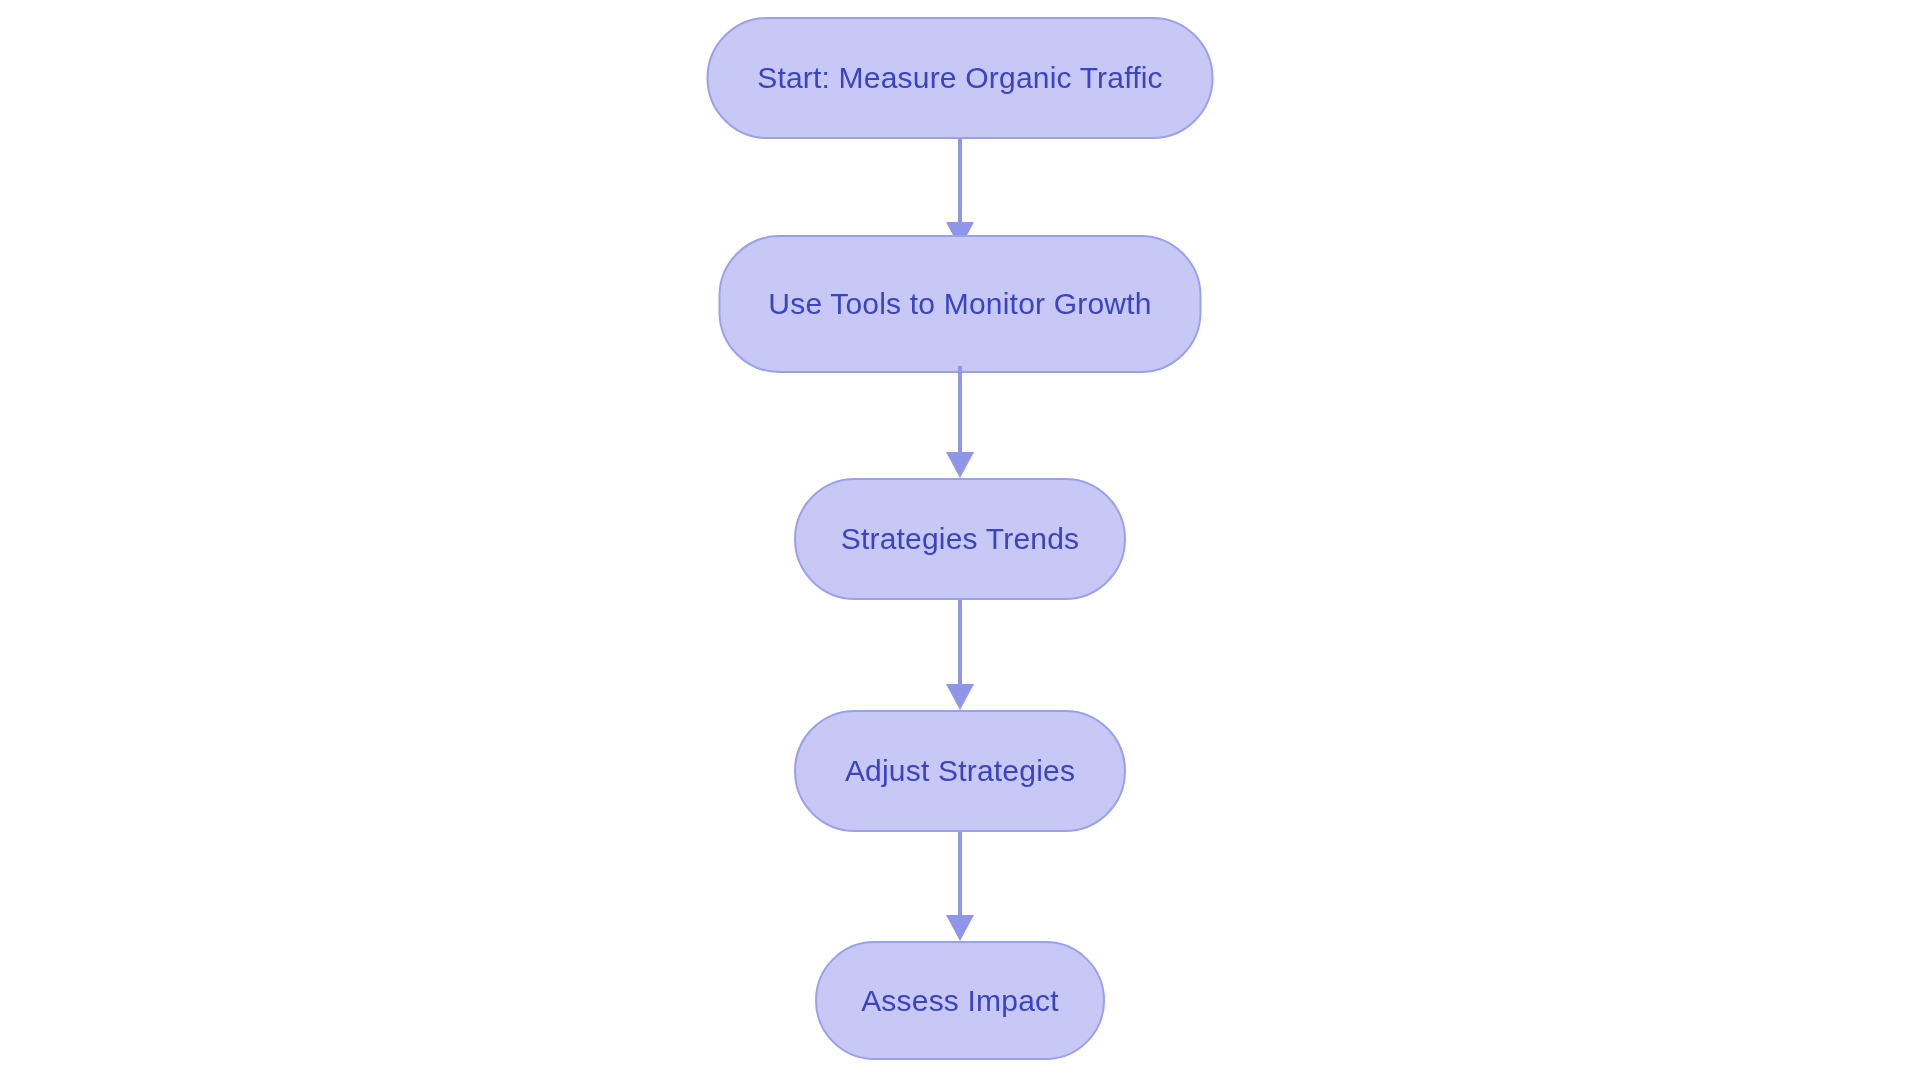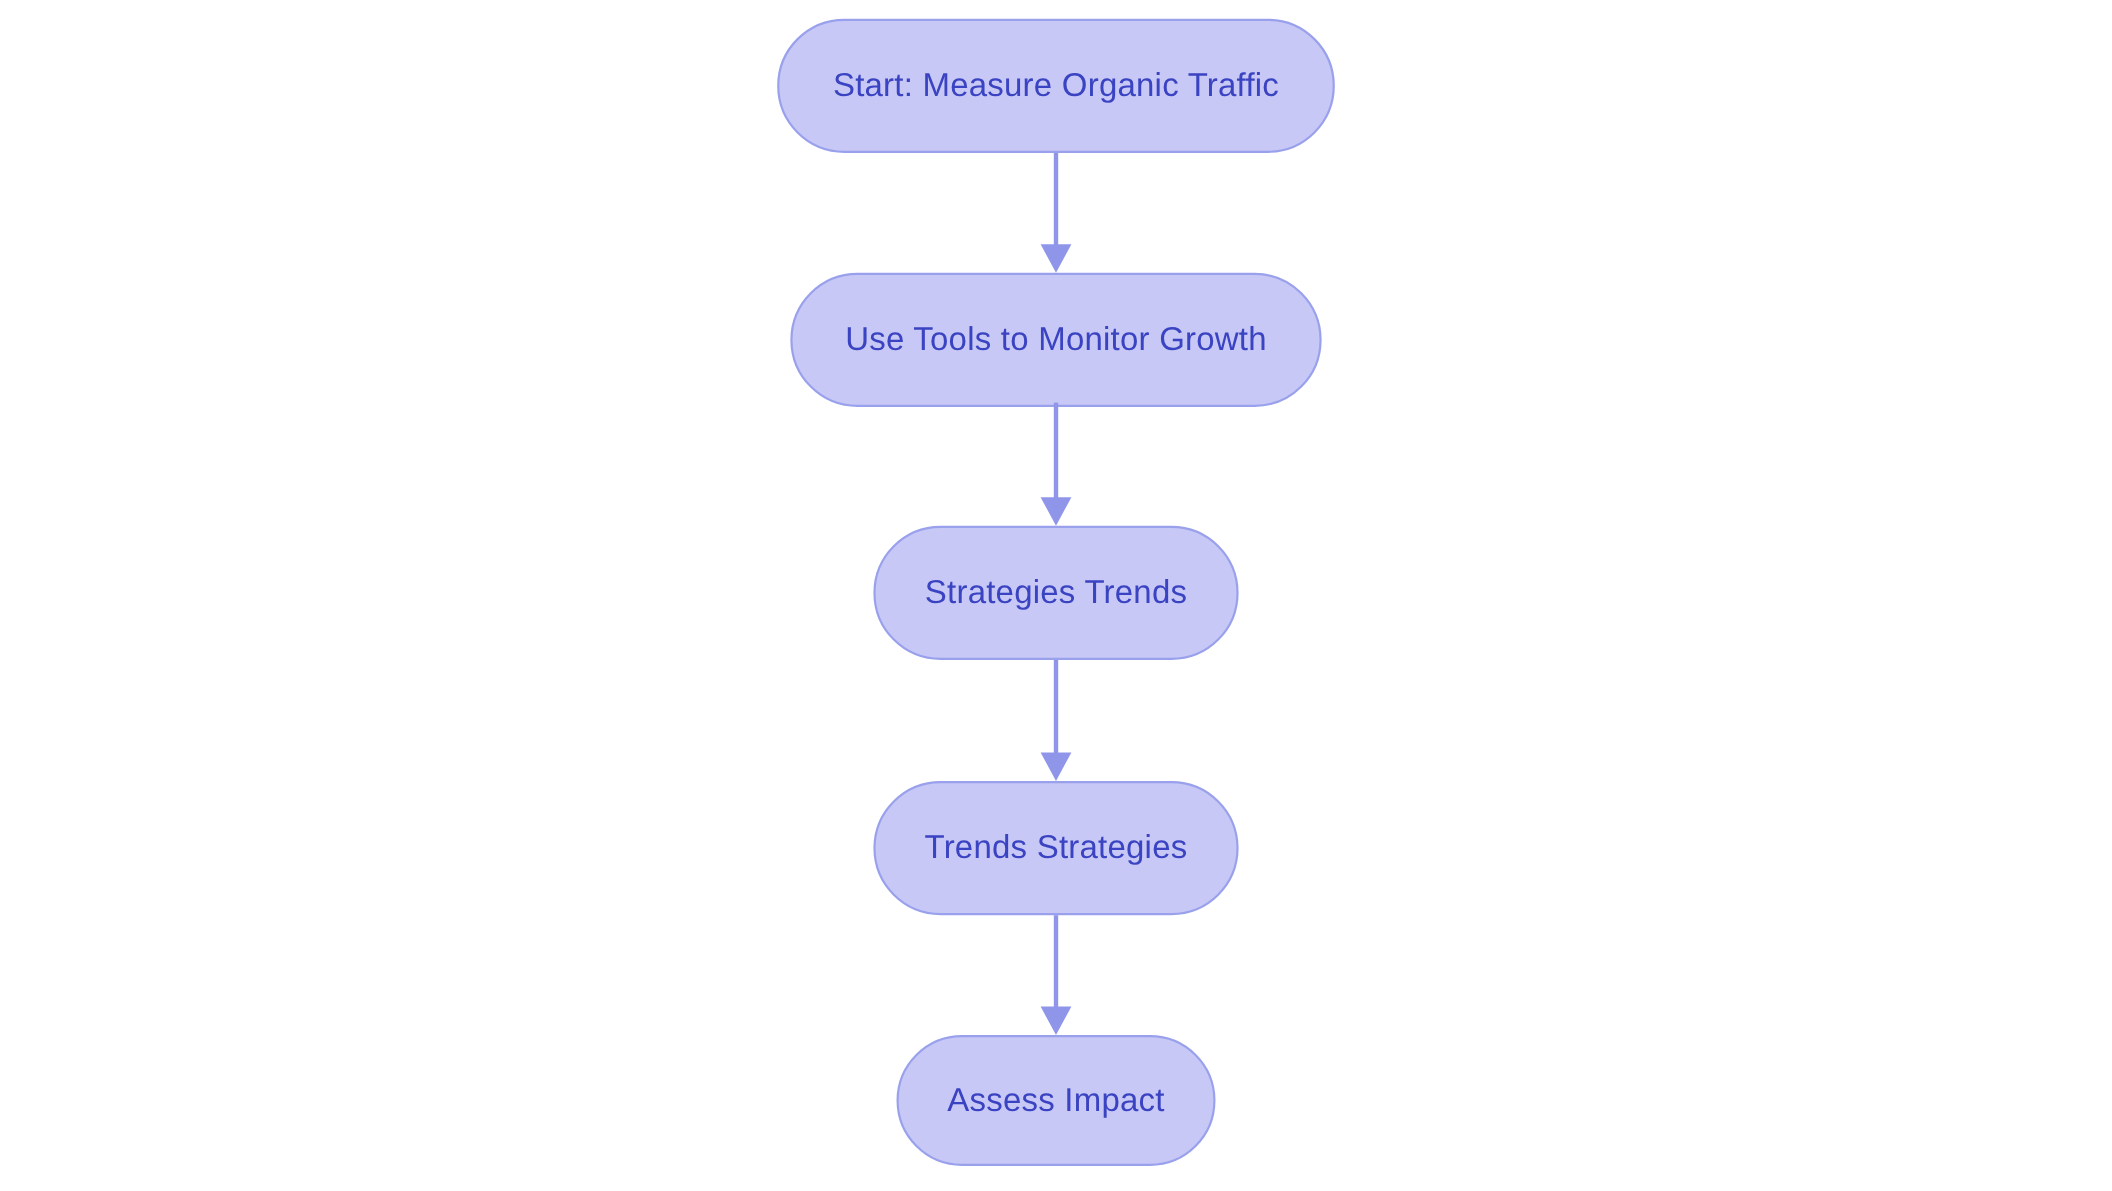--- a/index.html
+++ b/index.html
@@ -71,40 +71,40 @@
 
   <div class="node" style="top:17px; width:507px; height:122px">
     <span class="node-label">Start: Measure Organic Traffic</span>
   </div>
 
   <div class="arrow" style="top:139px; height:109px">
     <div class="arrow-line"></div>
     <div class="arrow-head"></div>
   </div>
 
-  <div class="node" style="top:248px; width:483px; height:122px">
+  <div class="node" style="top:235px; width:483px; height:138px">
     <span class="node-label">Use Tools to Monitor Growth</span>
   </div>
 
   <div class="arrow" style="top:366px; height:112px">
     <div class="arrow-line"></div>
     <div class="arrow-head"></div>
   </div>
 
   <div class="node" style="top:478px; width:332px; height:122px">
     <span class="node-label">Strategies Trends</span>
   </div>
 
   <div class="arrow" style="top:600px; height:110px">
     <div class="arrow-line"></div>
     <div class="arrow-head"></div>
   </div>
 
   <div class="node" style="top:710px; width:332px; height:122px">
-    <span class="node-label">Trends Strategies</span>
+    <span class="node-label">Adjust Strategies</span>
   </div>
 
   <div class="arrow" style="top:832px; height:109px">
     <div class="arrow-line"></div>
     <div class="arrow-head"></div>
   </div>
 
   <div class="node" style="top:941px; width:290px; height:119px">
     <span class="node-label">Assess Impact</span>
   </div>

